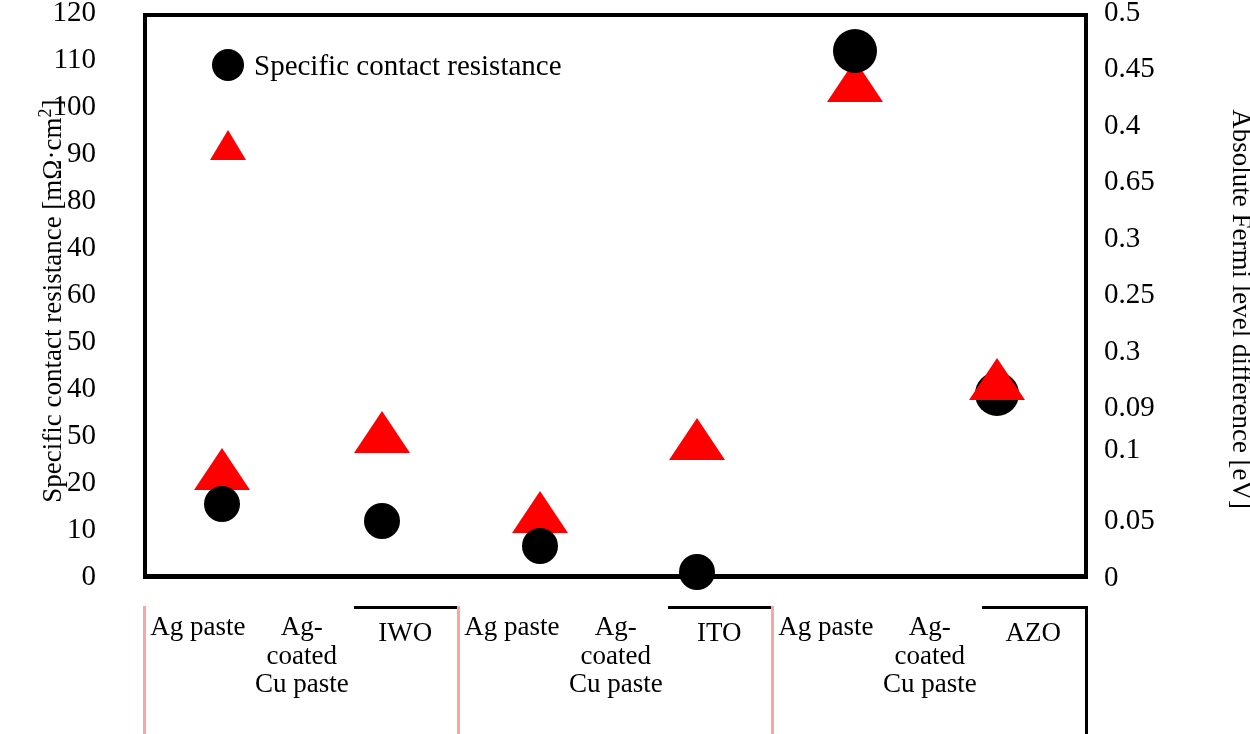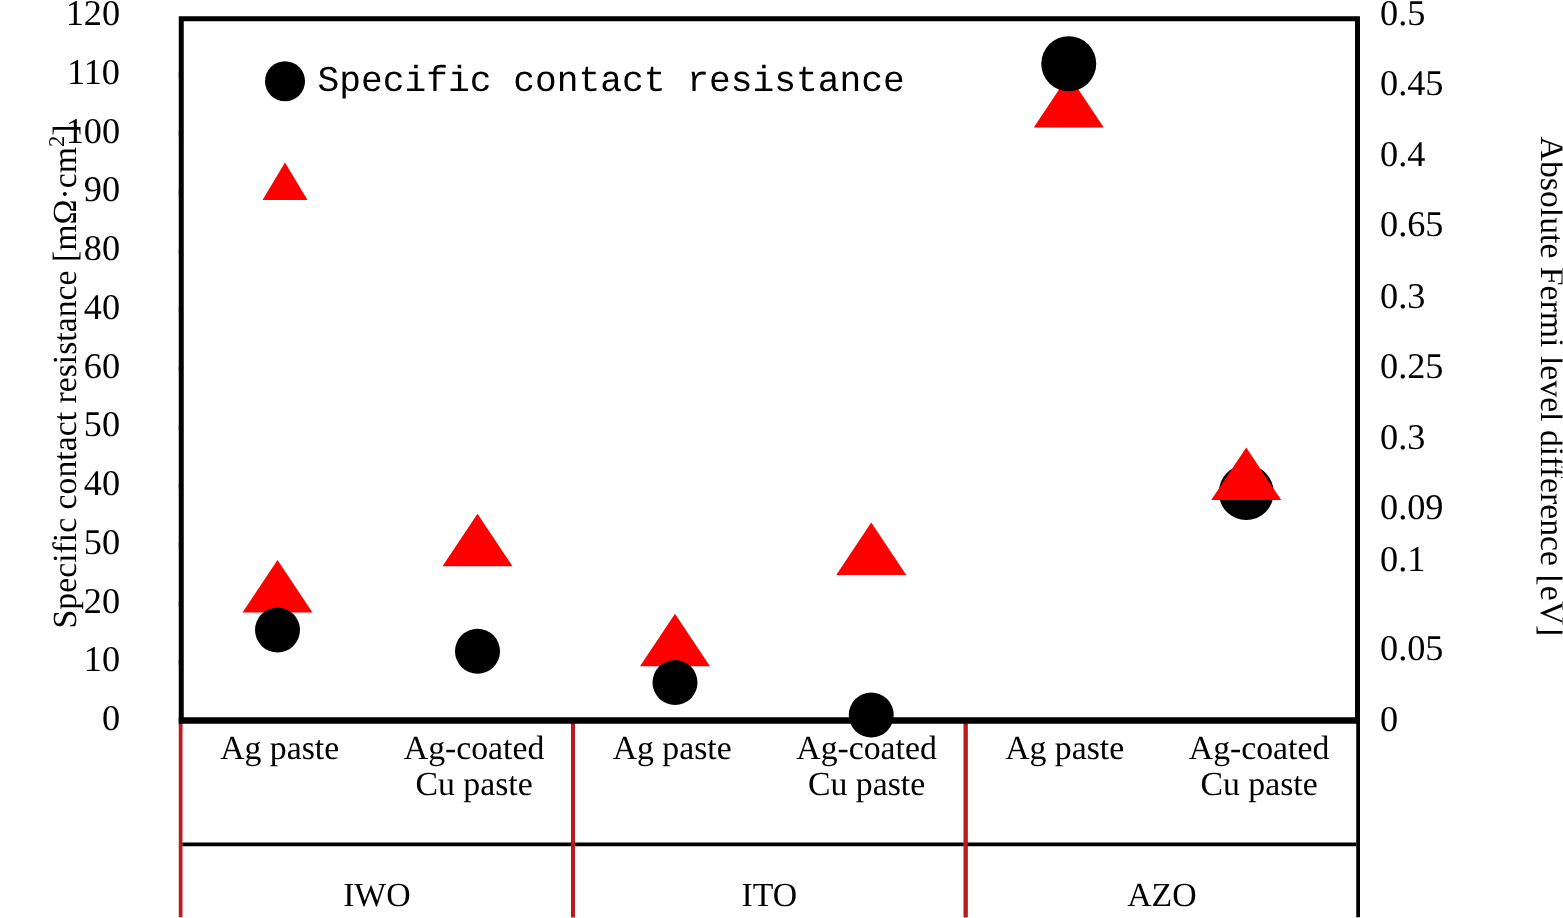--- a/index.html
+++ b/index.html
@@ -138,61 +138,61 @@
     height: 0;
     border-left: 18px solid transparent;
     border-right: 18px solid transparent;
     border-bottom: 30px solid #ff0000;
   }
   .legend-text {
     font-size: 29px;
     line-height: 1;
     padding-left: 4px;
     white-space: nowrap;
-    font-family: Liberation Mono, monospace;
   }
 
   
   #cat-table {
     position: absolute;
     left: 143px;
     top: 578px;
     width: 945px;
     height: 156px;
     display: flex;
     box-sizing: border-box;
   }
   .cat-group {
     flex: 1 1 0;
     display: flex;
-    flex-direction: column;
-    border-left: 3px solid #b91c1c;
+    flex-direction: row;
+    border-left: 3px solid #fca5a5;
     border-right: 3px solid #000000;
     box-sizing: border-box;
     margin-left: -3px;
+    margin-top: 28px;
   }
   .cat-group:first-child { margin-left: 0; }
   .cat-row-subs {
     display: flex;
     height: 96px;
   }
   .cat-sub {
     flex: 1 1 0;
     font-size: 27px;
     line-height: 1.06;
     text-align: center;
     padding-top: 6px;
     box-sizing: border-box;
   }
   .cat-row-group {
     flex: 1;
     border-top: 3px solid #000000;
     font-size: 27px;
     text-align: center;
-    padding-top: 24px;
+    padding-top: 8px;
     box-sizing: border-box;
   }
 </style>
 </head>
 <body>
 
 <div id="figure">
 
   <div class="axis-title" id="ylabel-left"><span>Specific contact resistance [mΩ·cm</span><span class="sup">2</span><span>]</span></div>
 

